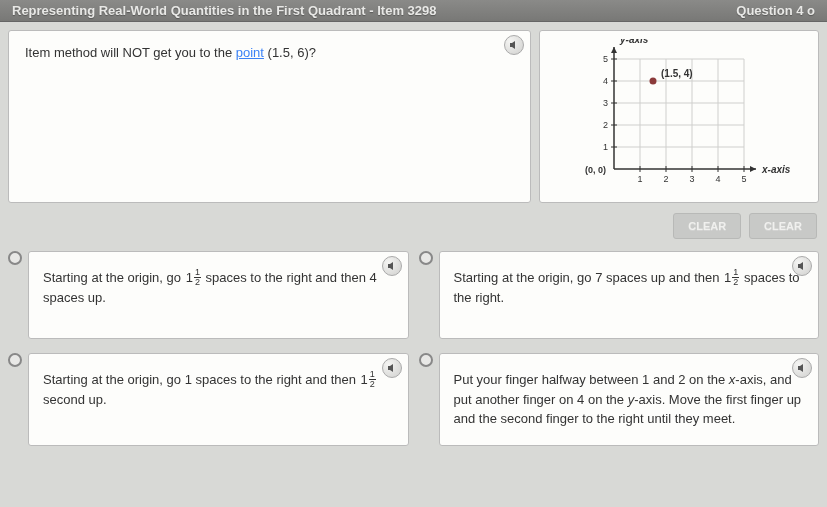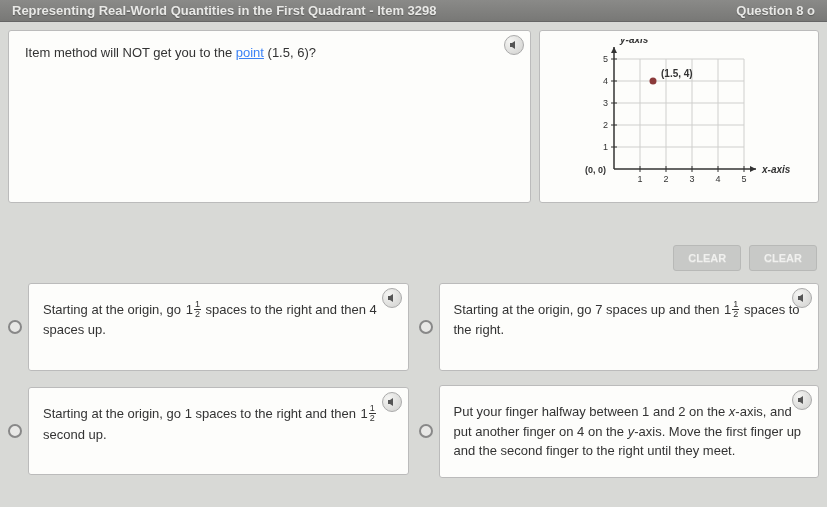--- a/index.html
+++ b/index.html
@@ -63,42 +63,40 @@
       justify-content: center;
       cursor: pointer;
     }
     .audio-icon svg { width: 10px; height: 10px; fill: #555; }
     .u { text-decoration: underline; color: #3b82f6; }
     .action-row {
       display: flex;
       justify-content: flex-end;
       gap: 8px;
       padding: 10px 10px 6px 0;
-      margin-top: 32px;
     }
     .act-btn {
       background: #c8c9c7;
       color: #f0f0ee;
       border: 1px solid #b8b9b7;
       border-radius: 3px;
       padding: 6px 14px;
       font-size: 11px;
       font-weight: bold;
       cursor: pointer;
       text-shadow: 0 1px 0 rgba(255,255,255,0.2);
     }
     .choices {
       display: grid;
       grid-template-columns: 1fr 1fr;
       gap: 14px 10px;
       padding: 6px 8px 8px 8px;
     }
     .choice-wrap {
       display: flex;
-      align-items: center;
       gap: 6px;
     }
     .radio {
       width: 14px;
       height: 14px;
       border-radius: 50%;
       border: 2px solid #888;
       background: #e8e8e6;
       flex-shrink: 0;
       cursor: pointer;
@@ -127,21 +125,21 @@
     .frac .nd .n { border-bottom:1px solid #333; padding:0 1px;}
     .frac .nd .d { padding:0 1px;}
     .it { font-style: italic; }
     .chart-svg { display:block; }
   </style>
 </head>
 <body>
 
 <div class="header-bar">
   <span>Representing Real-World Quantities in the First Quadrant - Item 3298</span>
-  <span>Question 8 o</span>
+  <span>Question 4 o</span>
 </div>
 
 <div class="top-row">
   <div class="question-panel">
     <div class="audio-icon">
       <svg viewBox="0 0 10 10">
           <path d="M1 3h2l3-2v8l-3-2H1z"></path>
         </svg>
     </div>
     <p>

